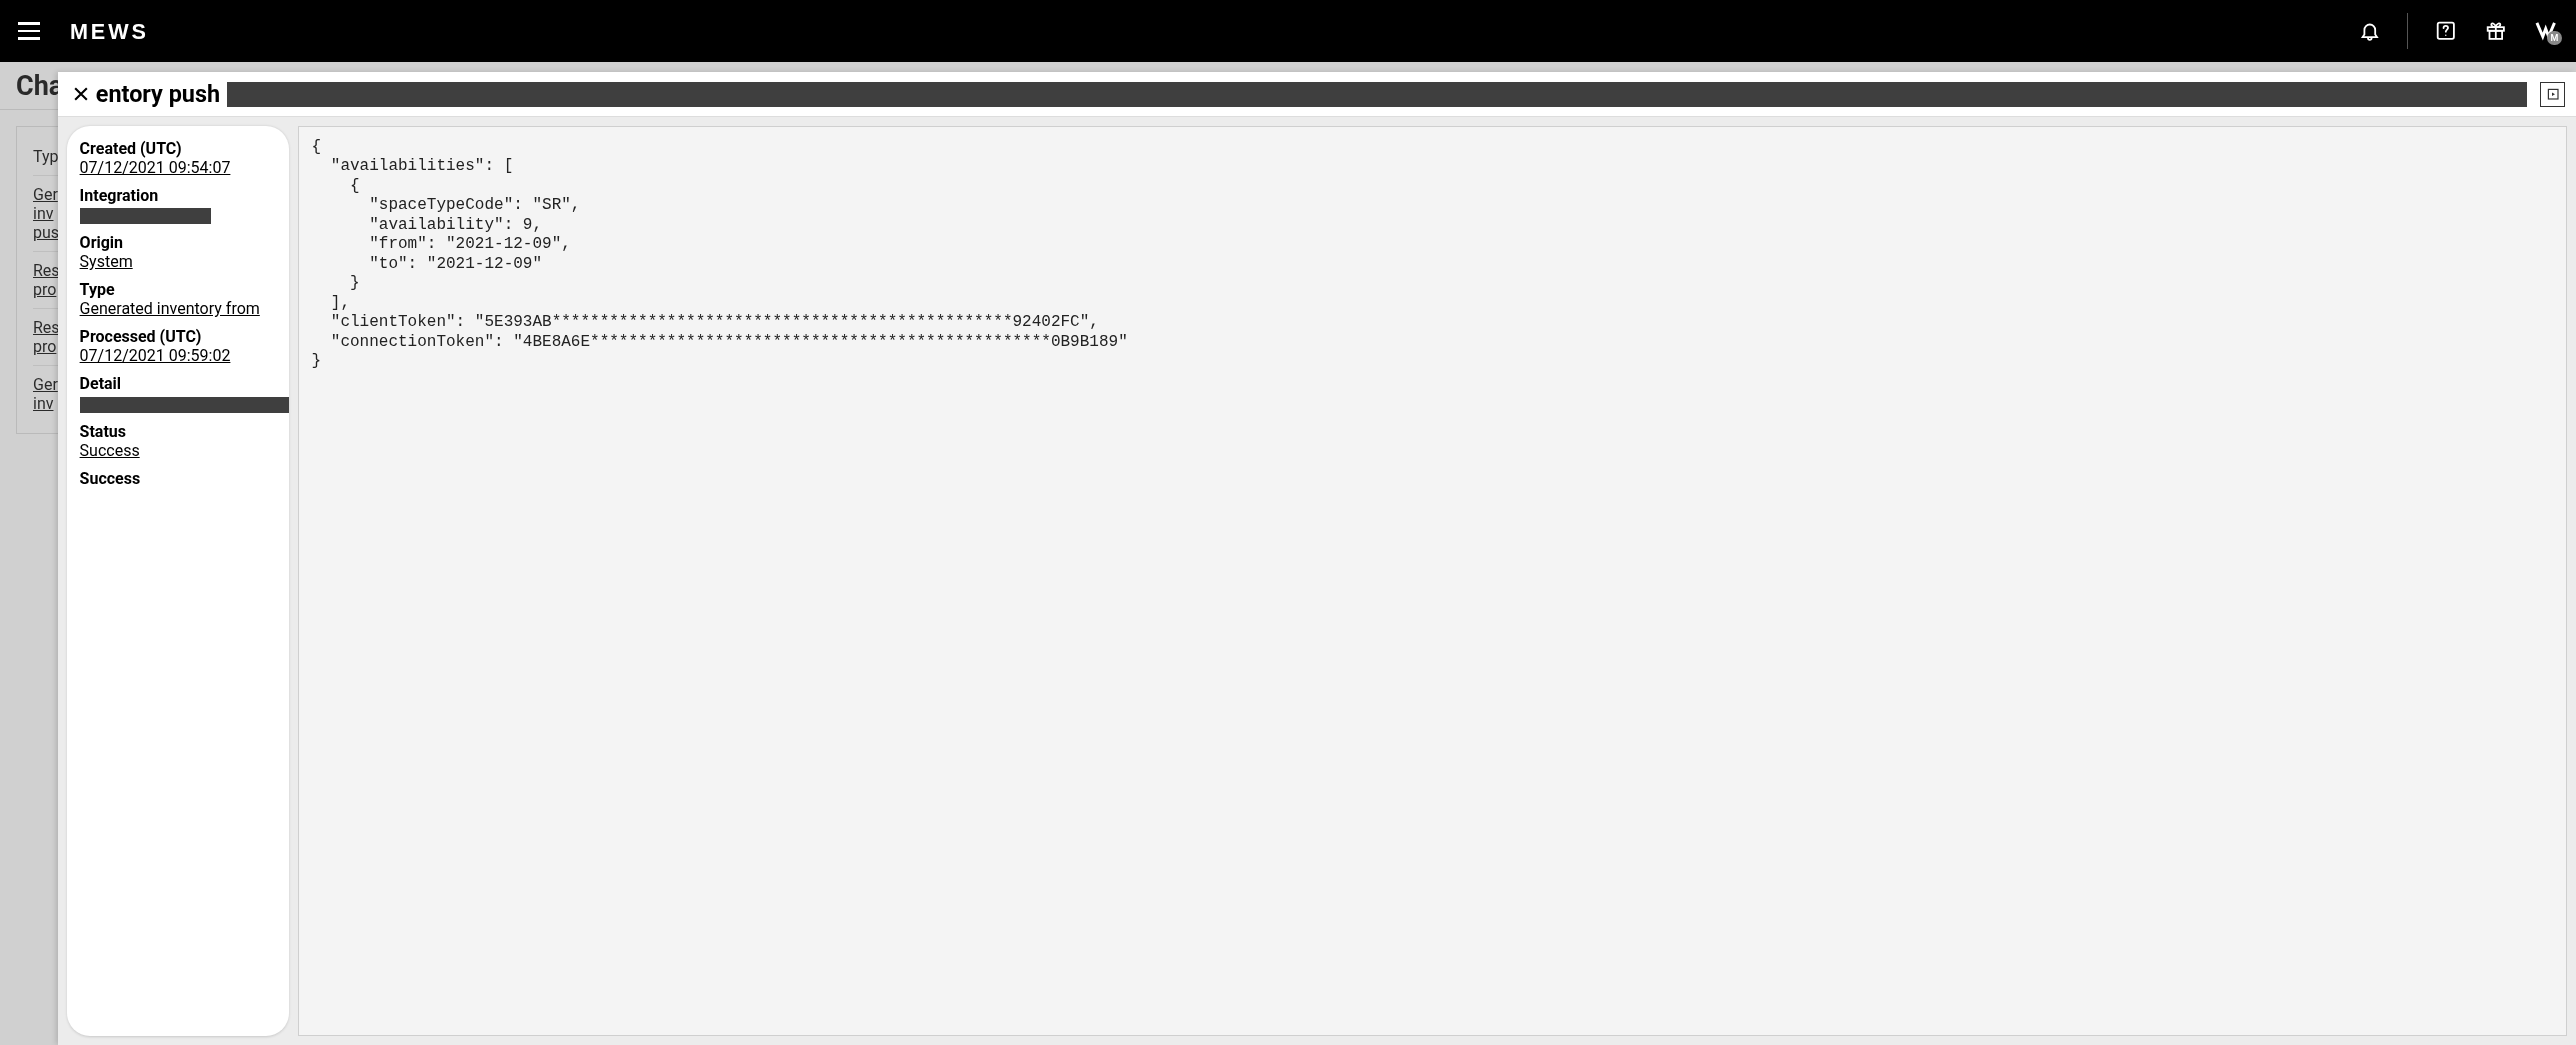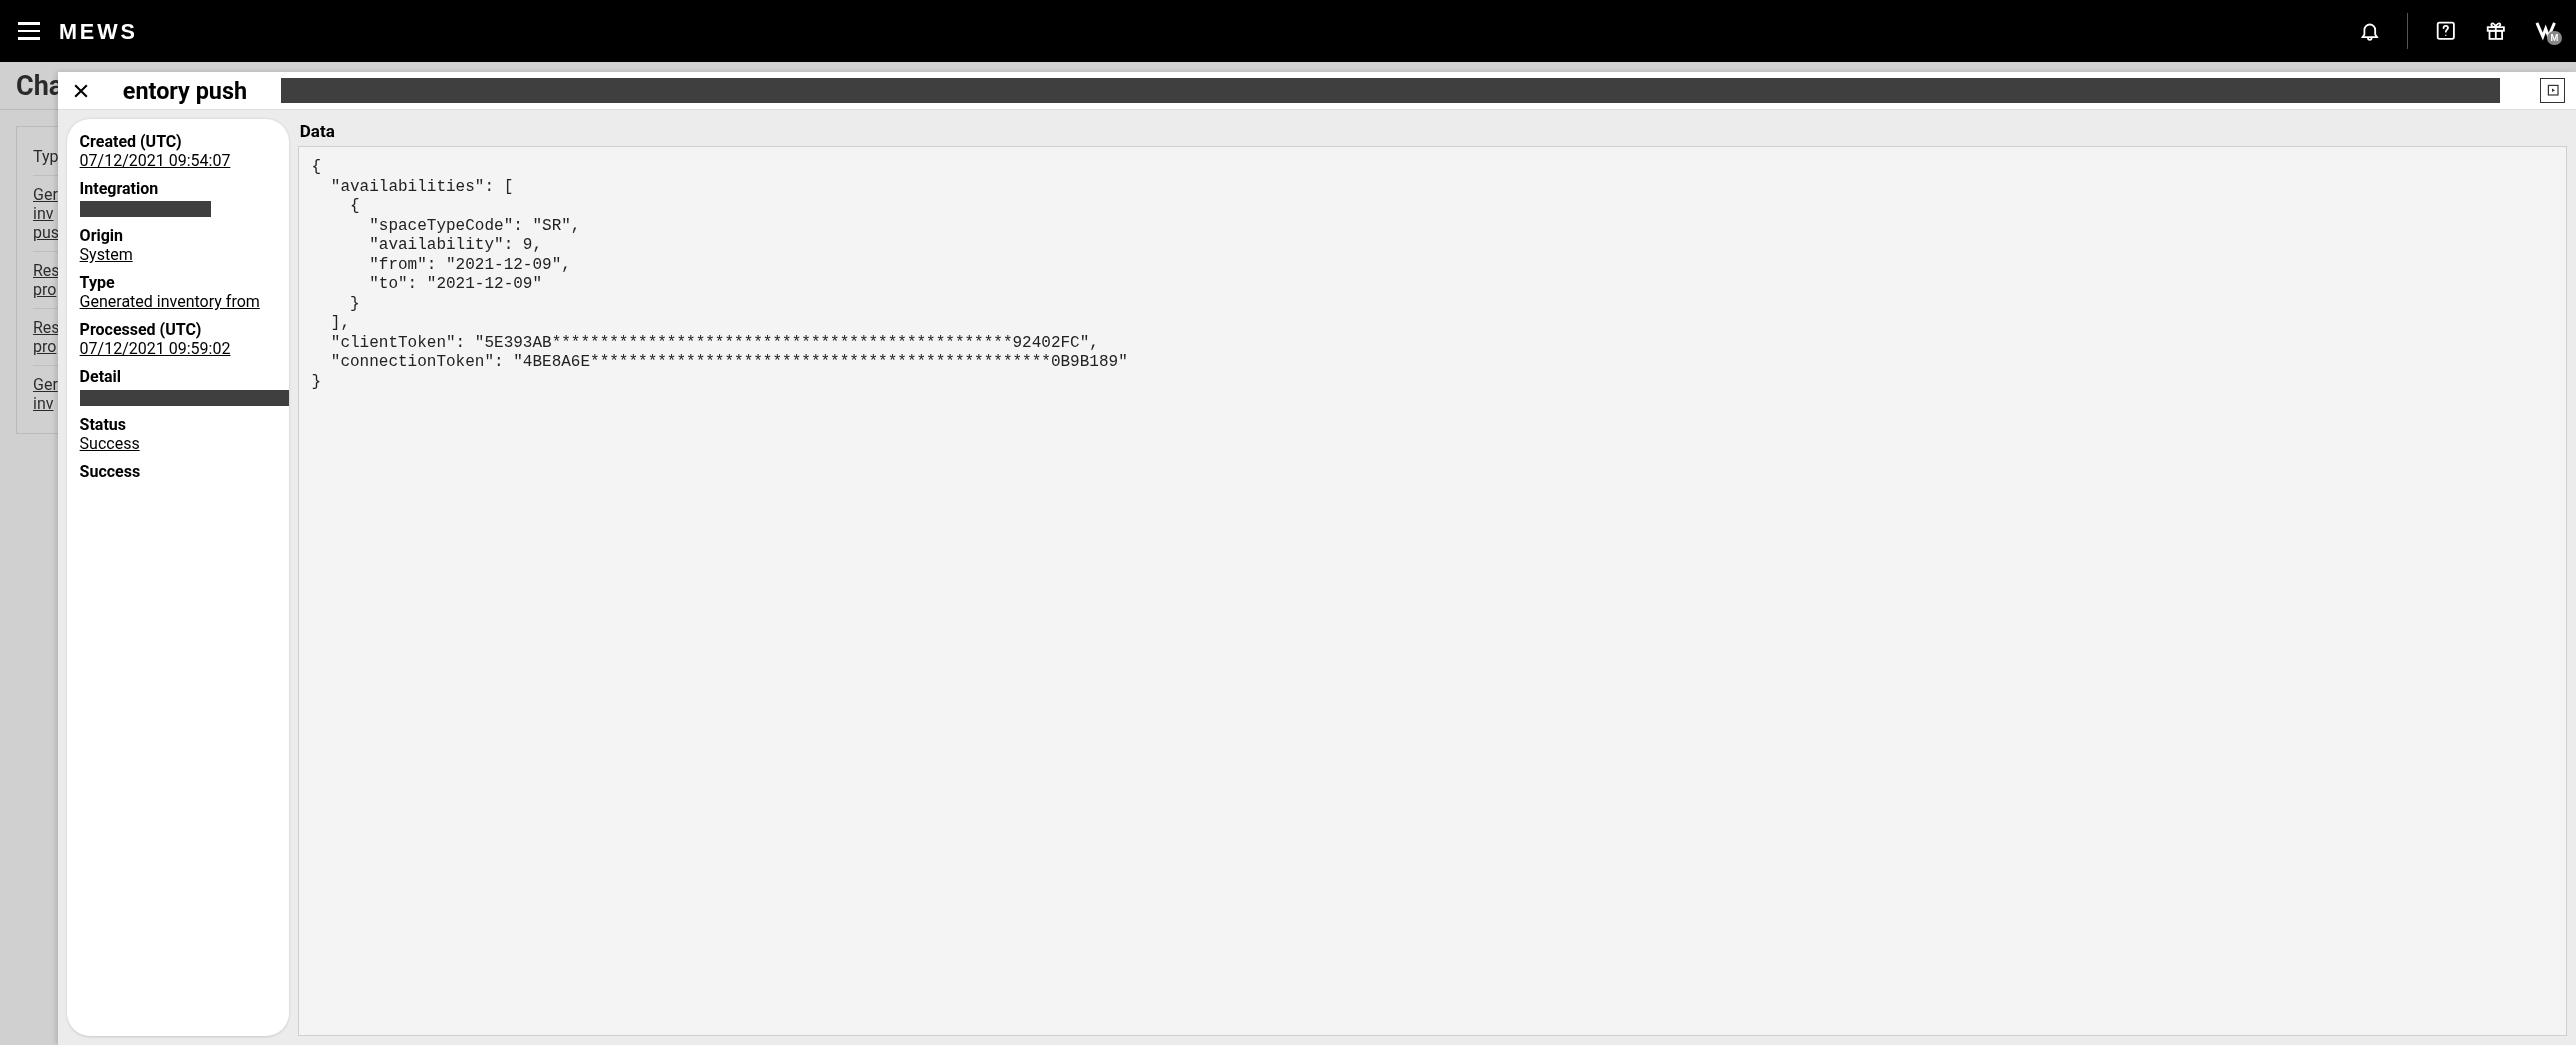--- a/index.html
+++ b/index.html
@@ -11,21 +11,21 @@
     background: #000;
     display: flex;
     align-items: center;
     padding: 0 10.8px;
     color: #fff;
   }
   .hamburger {
     width: 36px; height: 36px; display:flex; flex-direction:column; justify-content:center; gap:4.5px; align-items:center; cursor:pointer;
   }
   .hamburger span { display:block; width:21.6px; height:2.7px; background:#fff; }
-  .logo { margin-left: 12px; letter-spacing: 1.8px; font-weight: 600; font-size: 25px; display:flex; align-items:flex-end; gap:1.8px;}
+  .logo { margin-left: 23px; letter-spacing: 1.8px; font-weight: 600; font-size: 25px; display:flex; align-items:flex-end; gap:1.8px;}
   .logo svg { height: 25px; }
   .topbar-spacer { flex: 1; }
   .topbar-icons { display:flex; align-items:center; gap: 25px; padding-right: 7.2px;}
   .topbar-divider { width:0.9px; height:36px; background:#555; }
   .icon-btn { width:25px; height:25px; display:flex; align-items:center; justify-content:center; cursor:pointer; }
   .icon-btn svg { stroke:#fff; fill:none; stroke-width:2; }
 
   .avatar-wrap { position:relative; }
   .avatar-badge {
     position:absolute; bottom:-1.8px; right:-3.6px;
@@ -55,22 +55,22 @@
     background: rgba(120,120,120,0.35);
   }
 
   
   .panel {
     position:absolute; top:72px; left:58px; right:0; bottom:0;
     background:#ececec; display:flex; flex-direction:column;
     box-shadow: -1.8px 0 5.4px rgba(0,0,0,0.15);
   }
   .panel-header {
-    height:38px; background:#fff; display:flex; align-items:center;
-    padding: 0 10.8px; gap:29px; border-bottom:0.9px solid #ddd;
+    height:45px; background:#fff; display:flex; align-items:center;
+    padding: 0 10.8px; gap:2px; border-bottom:0.9px solid #ddd;
   }
   .close-x {
     width:25px; height:25px; display:flex; align-items:center; justify-content:center; cursor:pointer;
     font-size:20px; font-weight:400; color:#000;
   }
   .panel-title-visible { font-size:23.4px; font-weight:700; white-space:nowrap; }
   .panel-title-redact {
     flex:1; height:25px; background:#3f3f3f; margin-left:5.4px;
   }
   .panel-action {
@@ -220,21 +220,20 @@
       <div class="meta-block">
         <div class="meta-label">Status</div>
         <div class="meta-value">Success</div>
       </div>
       <div class="meta-block">
         <div class="meta-label">Success</div>
       </div>
     </div>
 
     <div class="data-area">
-      <div class="data-title">Data</div>
       <pre class="data-box">{
   "availabilities": [
     {
       "spaceTypeCode": "SR",
       "availability": 9,
       "from": "2021-12-09",
       "to": "2021-12-09"
     }
   ],
   "clientToken": "5E393AB************************************************92402FC",

